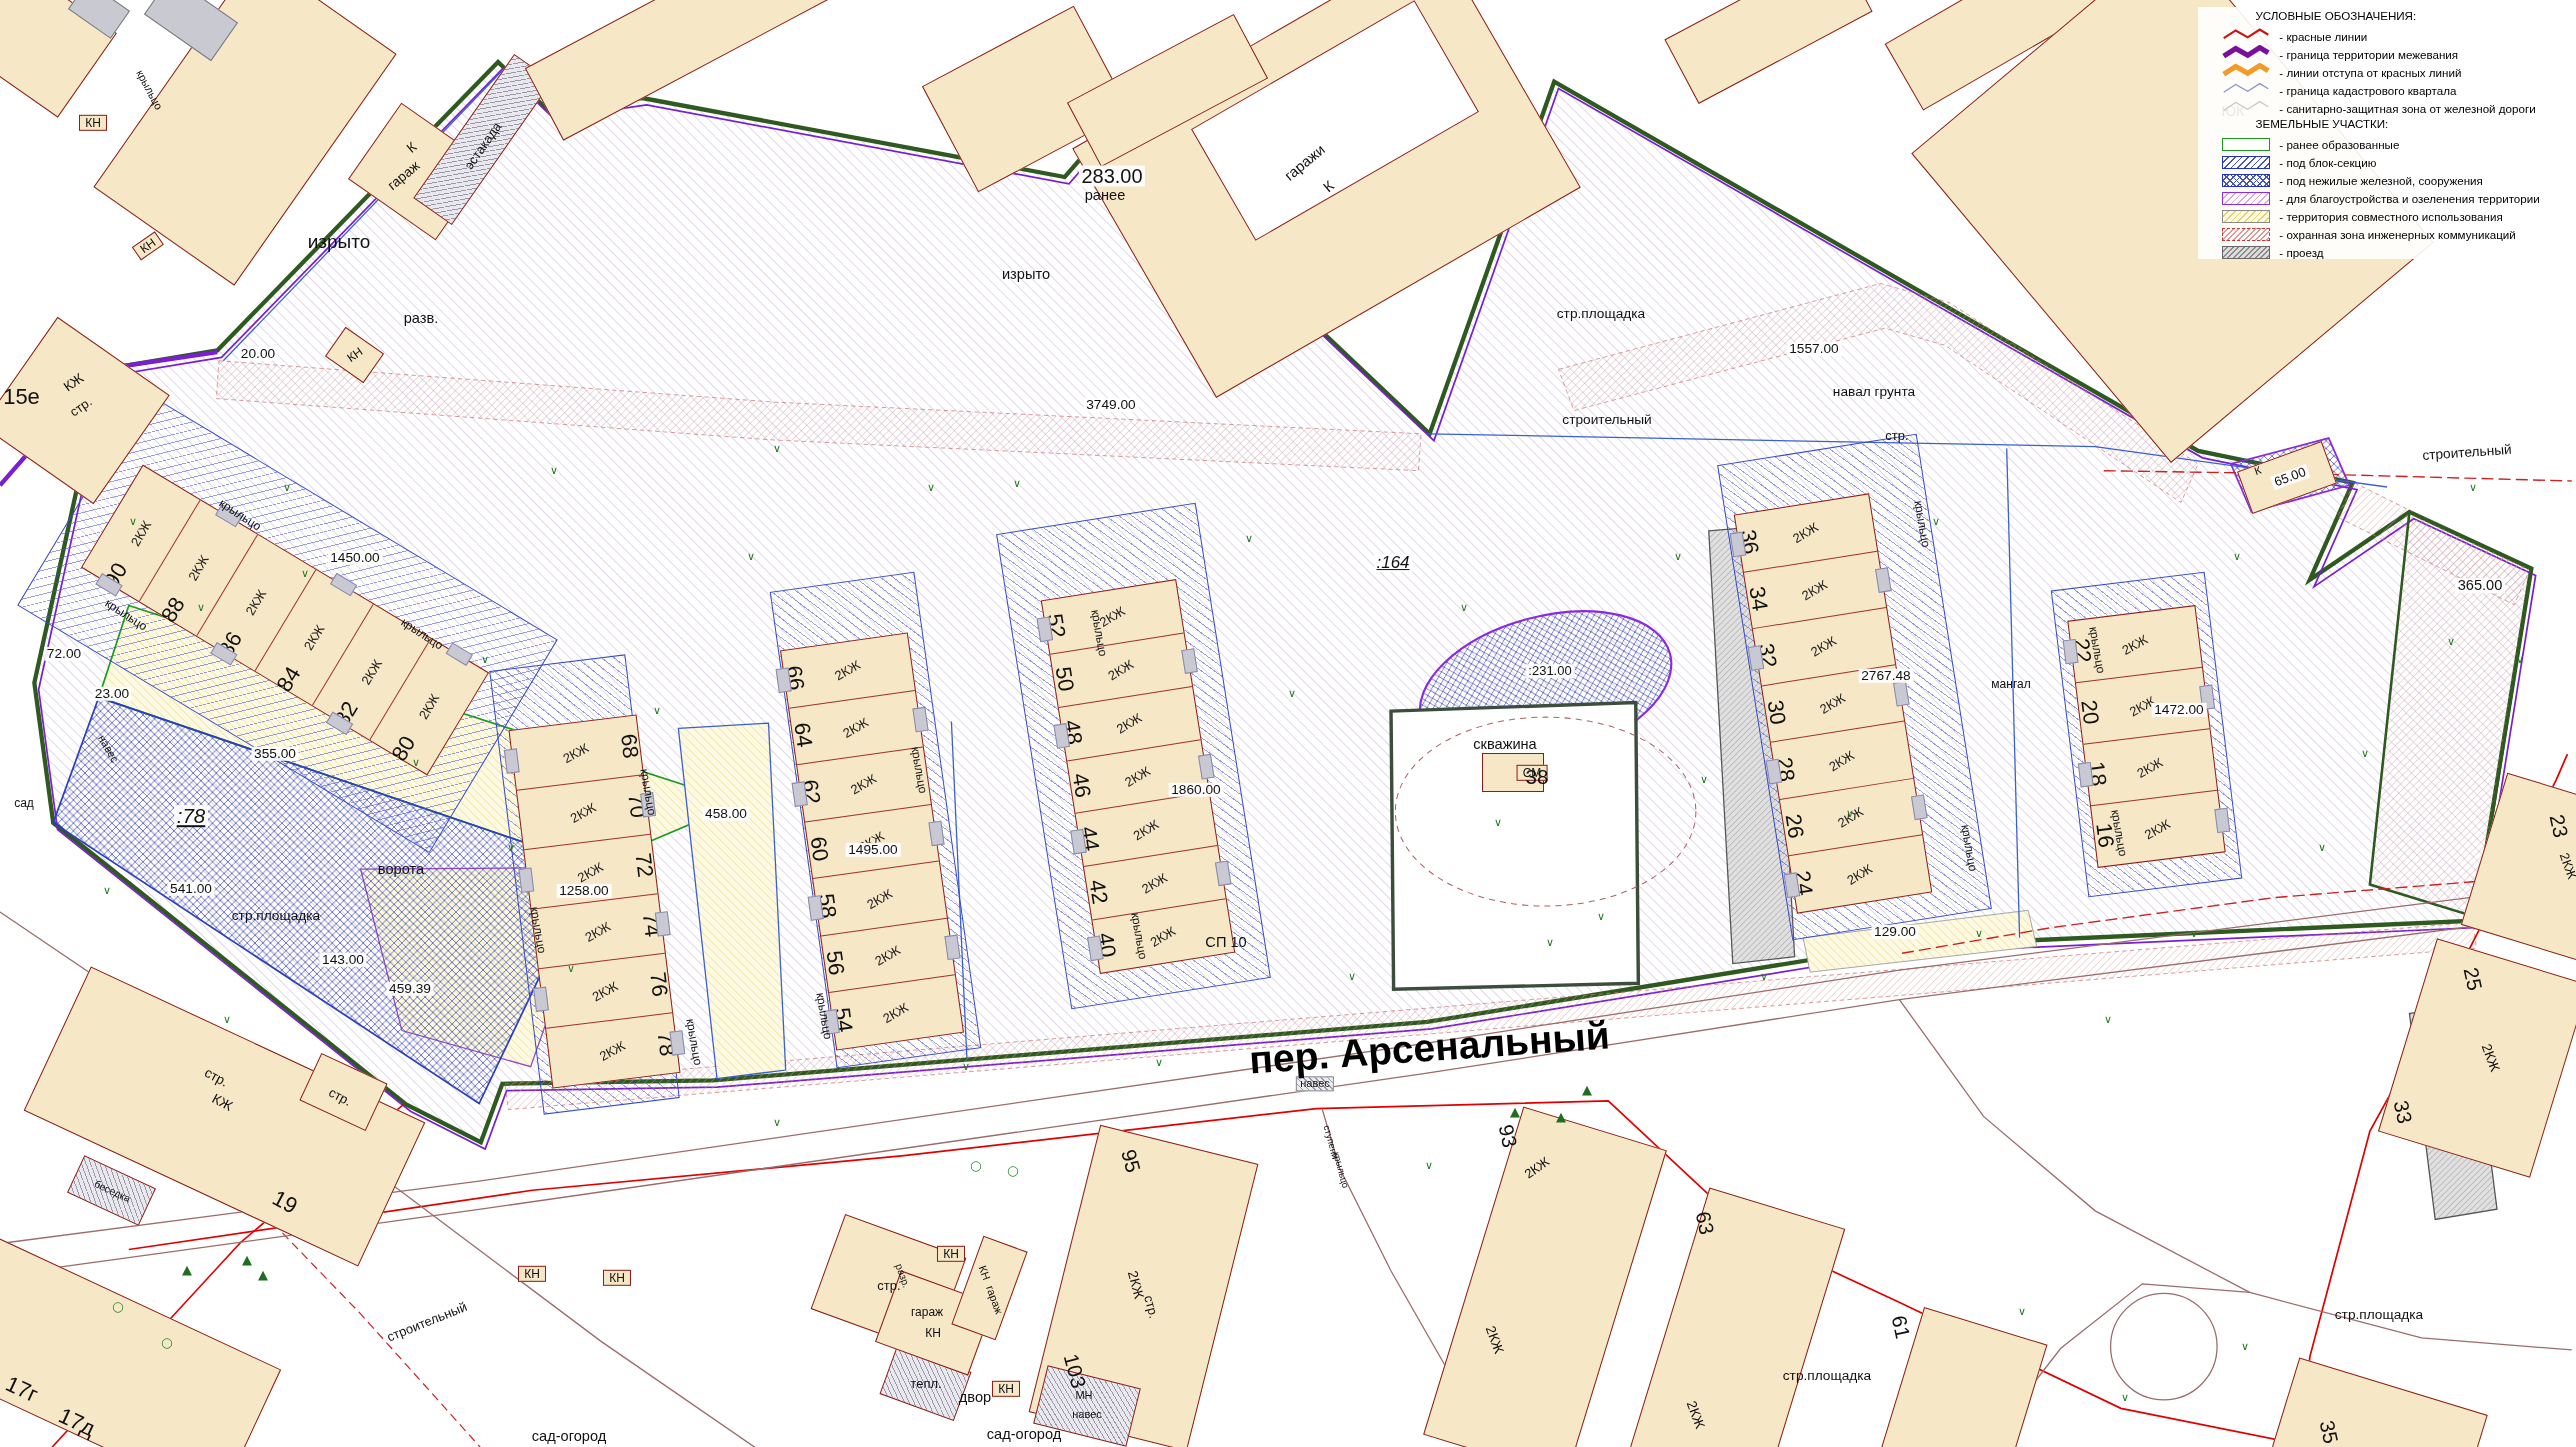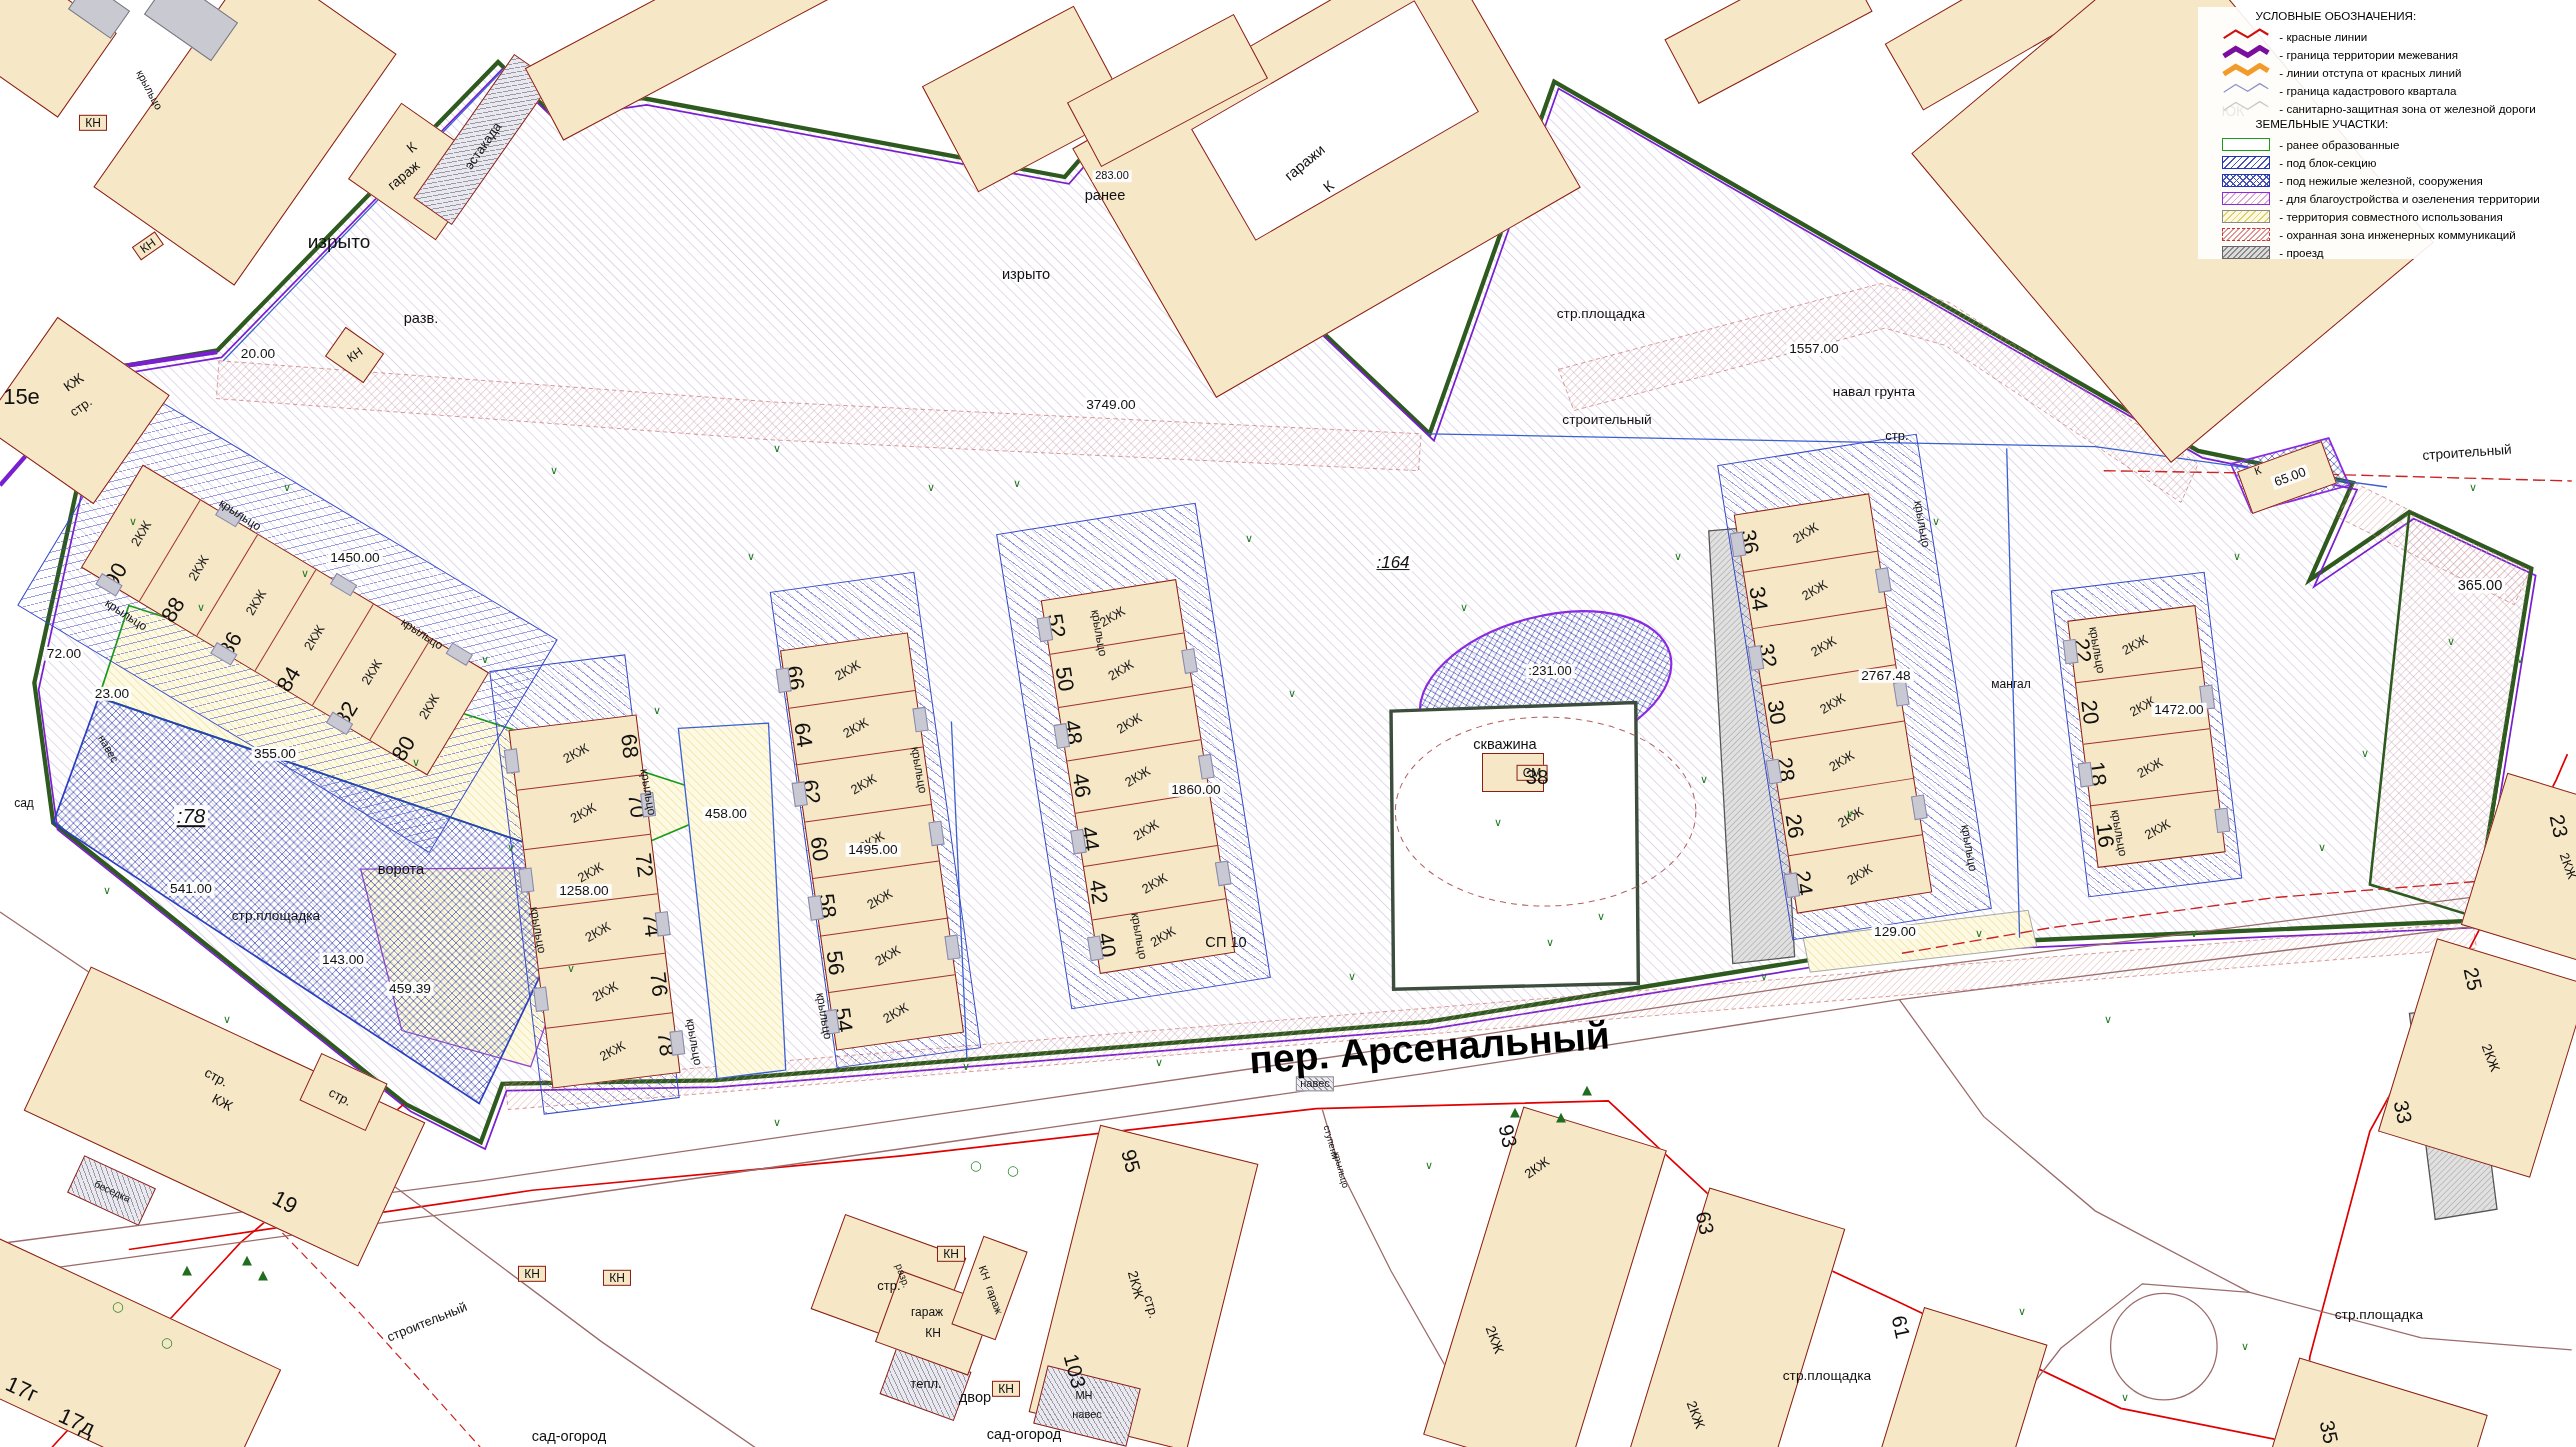--- a/index.html
+++ b/index.html
@@ -368,21 +368,21 @@
       <div class="lbl num" style="left: 258px; top: 354px; font-size: 13.7px; transform: translate(-50%, -50%) rotate(0deg);">20.00</div>
       <div class="lbl boxed" style="left: 93px; top: 123px; font-size: 12px; transform: translate(-50%, -50%) rotate(0deg);">КН</div>
       <div class="lbl boxed" style="left: 148px; top: 246px; font-size: 12px; transform: translate(-50%, -50%) rotate(-35deg);">КН</div>
       <div class="lbl" style="left: 355px; top: 355px; font-size: 12px; transform: translate(-50%, -50%) rotate(-35deg);">КН</div>
       <div class="lbl" style="left: 149px; top: 90px; font-size: 11px; transform: translate(-50%, -50%) rotate(62deg);">крыльцо</div>
       <div class="lbl" style="left: 483px; top: 146px; font-size: 13px; transform: translate(-50%, -50%) rotate(-55deg);">эстакада</div>
       <div class="lbl" style="left: 412px; top: 148px; font-size: 13.7px; transform: translate(-50%, -50%) rotate(-40deg);">К</div>
       <div class="lbl" style="left: 404px; top: 176px; font-size: 13.7px; transform: translate(-50%, -50%) rotate(-40deg);">гараж</div>
       <div class="lbl" style="left: 1305px; top: 163px; font-size: 14.6px; transform: translate(-50%, -50%) rotate(-40deg);">гаражи</div>
       <div class="lbl" style="left: 1329px; top: 187px; font-size: 14.6px; transform: translate(-50%, -50%) rotate(-40deg);">К</div>
-      <div class="lbl num" style="left: 1112px; top: 176px; font-size: 11px; transform: translate(-50%, -50%) rotate(0deg);">283.00</div>
+      <div class="lbl num" style="left: 1112px; top: 176px; font-size: 20px; transform: translate(-50%, -50%) rotate(0deg);">283.00</div>
       <div class="lbl" style="left: 1105px; top: 196px; font-size: 14.6px; transform: translate(-50%, -50%) rotate(0deg);">ранее</div>
       <div class="lbl num" style="left: 1111px; top: 405px; font-size: 13.7px; transform: translate(-50%, -50%) rotate(0deg);">3749.00</div>
       <div class="lbl" style="left: 1601px; top: 314px; font-size: 13.7px; transform: translate(-50%, -50%) rotate(0deg);">стр.площадка</div>
       <div class="lbl num" style="left: 1814px; top: 349px; font-size: 13.7px; transform: translate(-50%, -50%) rotate(0deg);">1557.00</div>
       <div class="lbl" style="left: 1874px; top: 392px; font-size: 13.7px; transform: translate(-50%, -50%) rotate(0deg);">навал грунта</div>
       <div class="lbl" style="left: 1607px; top: 420px; font-size: 13.7px; transform: translate(-50%, -50%) rotate(0deg);">строительный</div>
       <div class="lbl" style="left: 1897px; top: 436px; font-size: 13px; transform: translate(-50%, -50%) rotate(0deg);">стр.</div>
       <div class="lbl" style="left: 2467px; top: 453px; font-size: 13.7px; transform: translate(-50%, -50%) rotate(-4deg);">строительный</div>
       <div class="lbl" style="left: 2258px; top: 471px; font-size: 11px; transform: translate(-50%, -50%) rotate(-20deg);">К</div>
       <div class="lbl num" style="left: 2290px; top: 477px; font-size: 13px; transform: translate(-50%, -50%) rotate(-20deg);">65.00</div>

